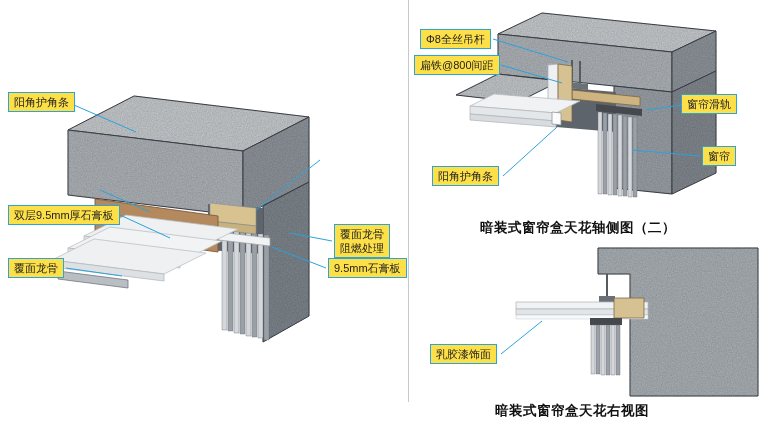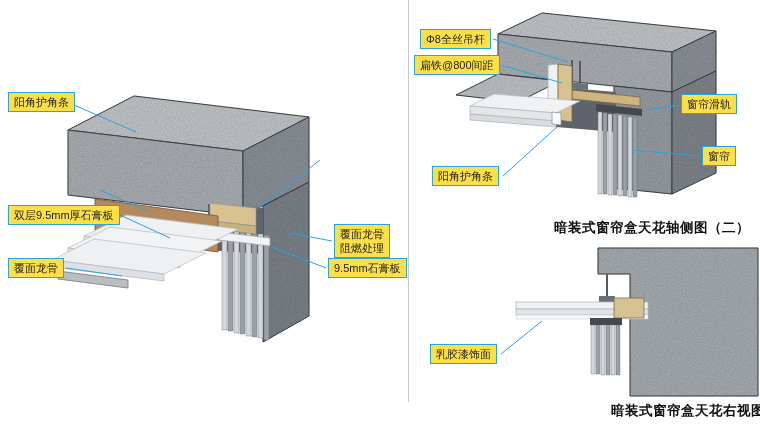--- a/index.html
+++ b/index.html
@@ -9,21 +9,21 @@
   }
   .art{position:absolute;left:0;top:0;z-index:1;}
   .vdivider{position:absolute;left:408px;top:0;width:1px;height:402px;background:#c7cacd;z-index:2;}
   .label{
     position:absolute;z-index:4;background:#fde047;
     border:1px solid var(--accent,#2ba3dc);
     padding:2px 5px;font-size:11px;line-height:14px;color:#222222;
     white-space:pre-line;
   }
   .caption{
-    position:absolute;z-index:4;text-align:right;font-weight:bold;
+    position:absolute;z-index:4;text-align:left;font-weight:bold;
     font-size:13.5px;color:#111111;letter-spacing:0.5px;
   }
   .leader{stroke:var(--accent,#2ba3dc);stroke-width:1;fill:none;}
   .edge{stroke:#3f444a;stroke-width:1;stroke-linejoin:round;}
   .edge-thin{stroke:#8a9096;stroke-width:0.6;stroke-linejoin:round;}
 </style>
 </head>
 <body>
 
 <div class="page">

